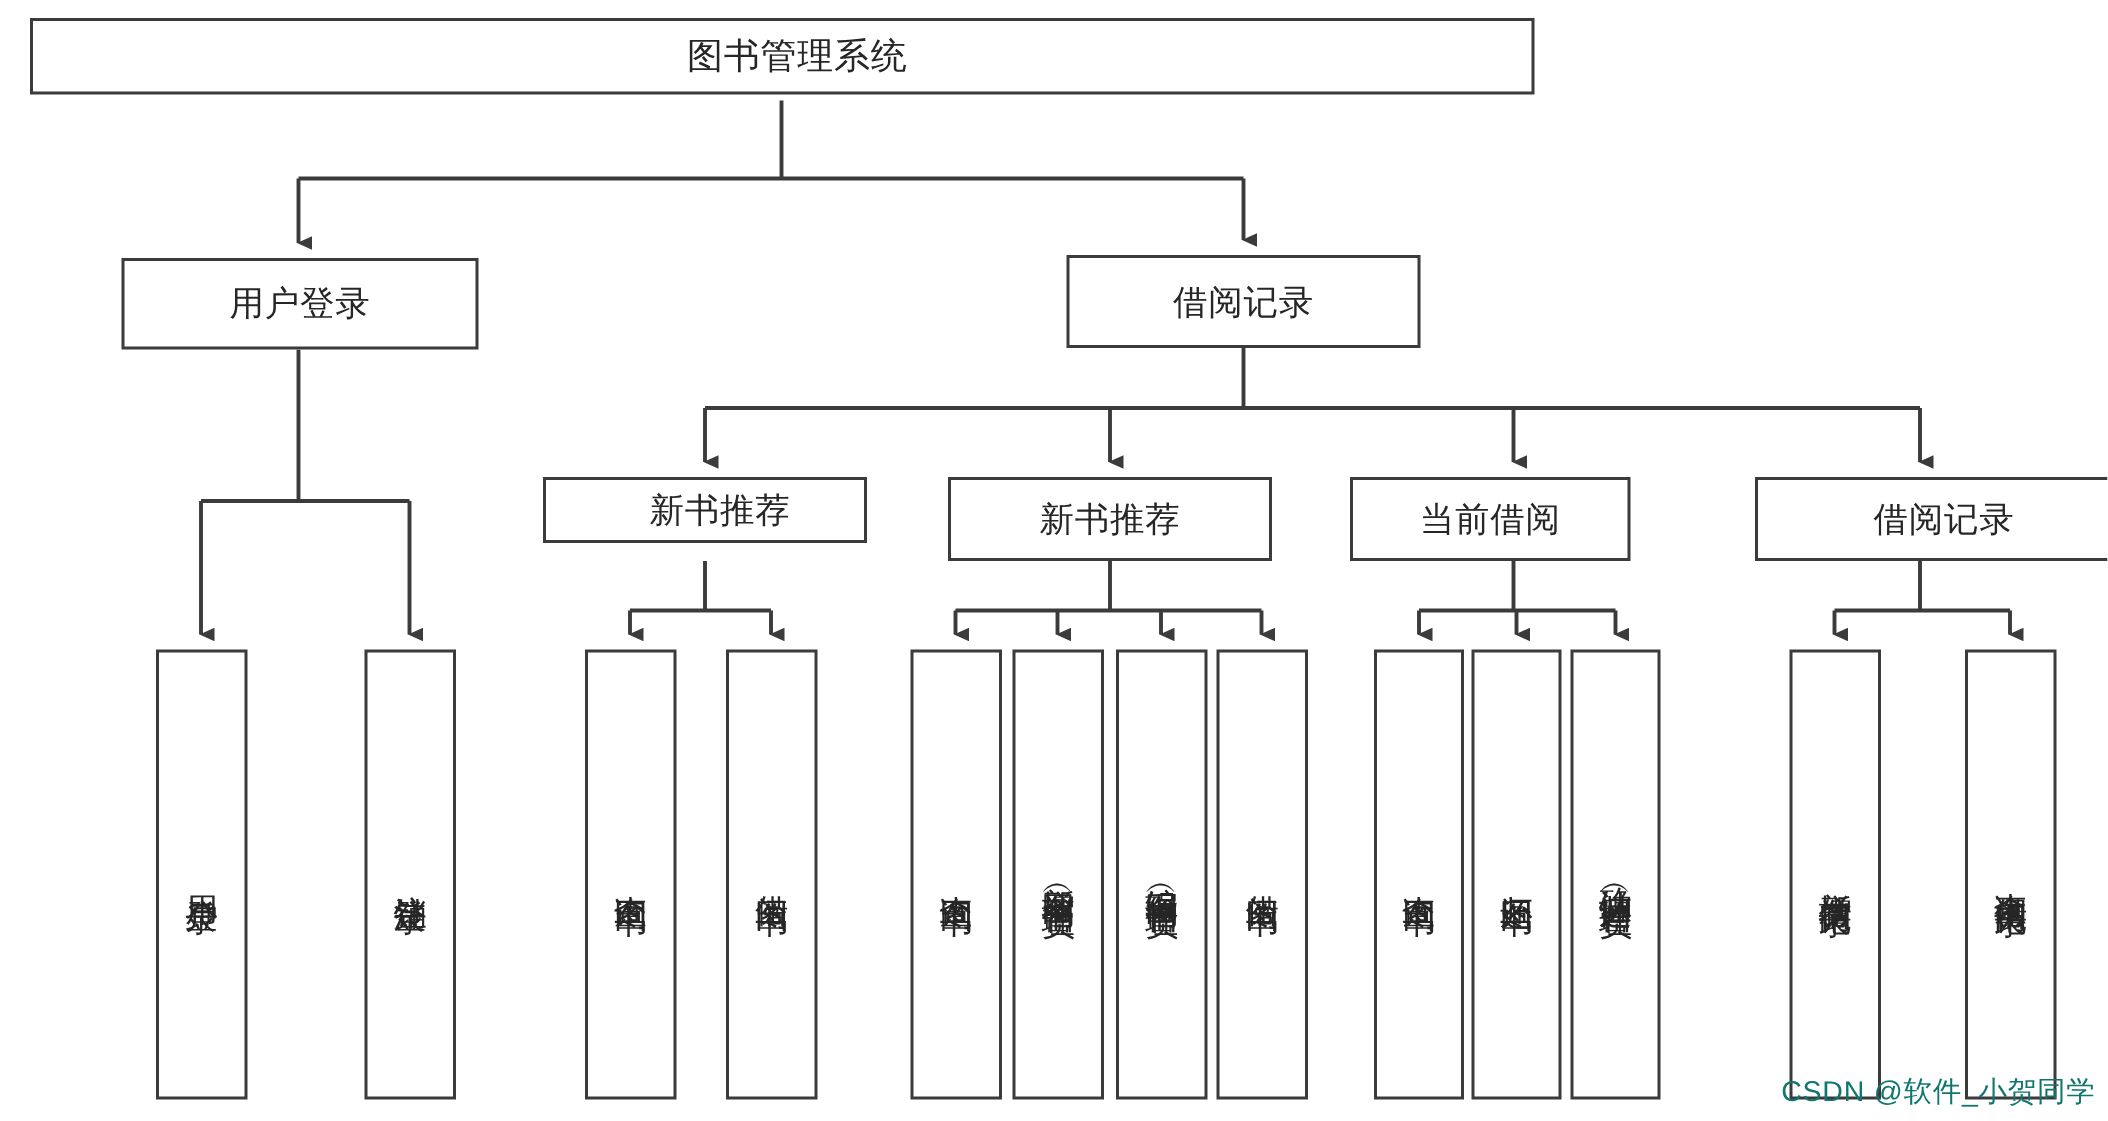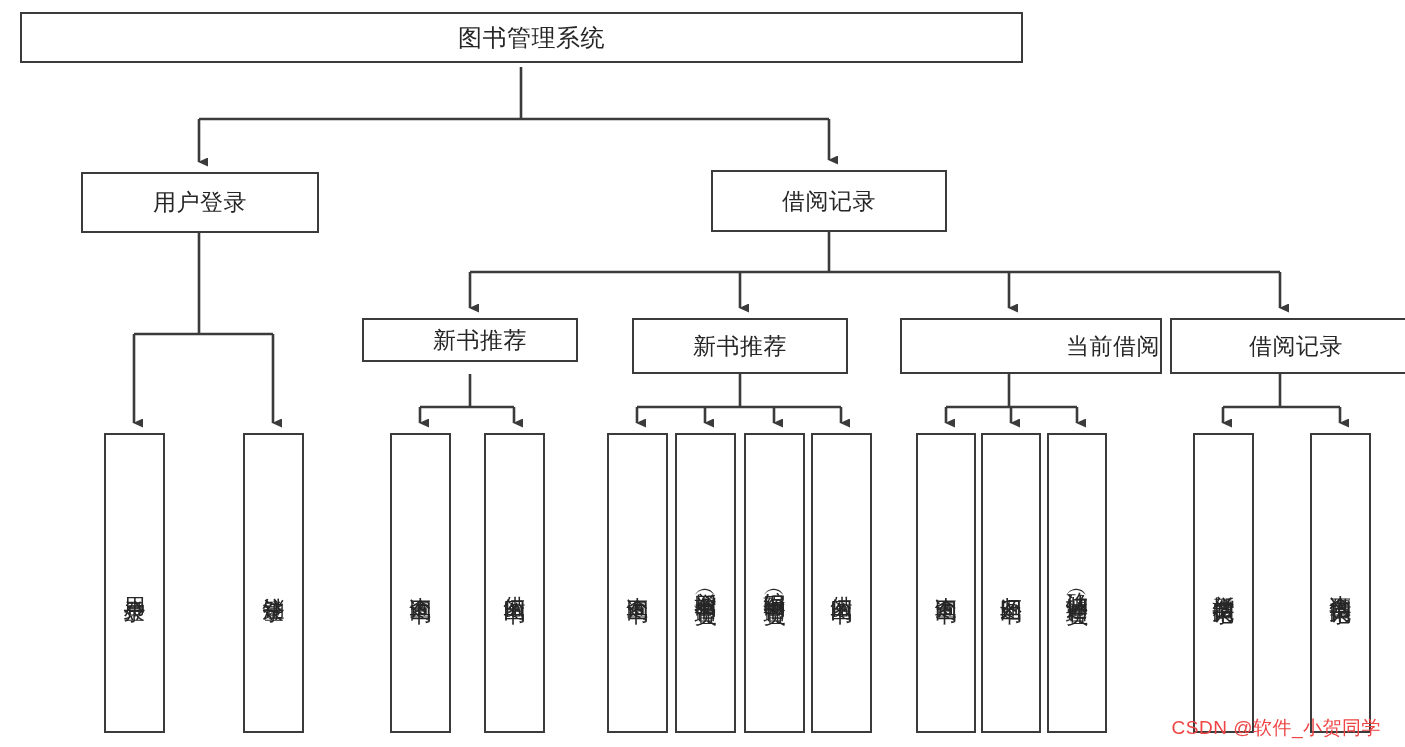--- a/index.html
+++ b/index.html
@@ -59,24 +59,24 @@
     writing-mode: vertical-rl;
     text-orientation: upright;
     font-size: 22px;
     line-height: 1.0;
     letter-spacing: 2px;
     white-space: nowrap;
     max-height: 100%;
   }
   .watermark {
     position: absolute;
-    right: 24px;
+    right: 8px;
     bottom: 6px;
     font-size: 19px;
-    color: #ef4444;
+    color: #0f766e;
     z-index: 5;
     white-space: nowrap;
     letter-spacing: 0.5px;
   }
 </style>
 </head>
 <body>
 
 <div id="canvas">
 
@@ -140,21 +140,21 @@
   <div class="node h-node" style="left:711px; top:170px; width:236px; height:62px;">
     <span class="label">借阅记录</span>
   </div>
 
   <div class="node h-node" style="left:362px; top:318px; width:216px; height:44px;padding-left:20px;">
     <span class="label">新书推荐</span>
   </div>
   <div class="node h-node" style="left:632px; top:318px; width:216px; height:56px;">
     <span class="label">新书推荐</span>
   </div>
-  <div class="node h-node" style="left:900px; top:318px; width:262px; height:56px;justify-content:flex-end;">
+  <div class="node h-node" style="left:900px; top:318px; width:187px; height:56px;">
     <span class="label">当前借阅</span>
   </div>
   <div class="node h-node" style="left:1170px; top:318px; width:252px; height:56px;">
     <span class="label">借阅记录</span>
   </div>
 
   <div class="node v-node" style="left:104px; top:433px; width:61px; height:300px;">
     <span class="label">用户登录</span>
   </div>
   <div class="node v-node" style="left:243px; top:433px; width:61px; height:300px;">

